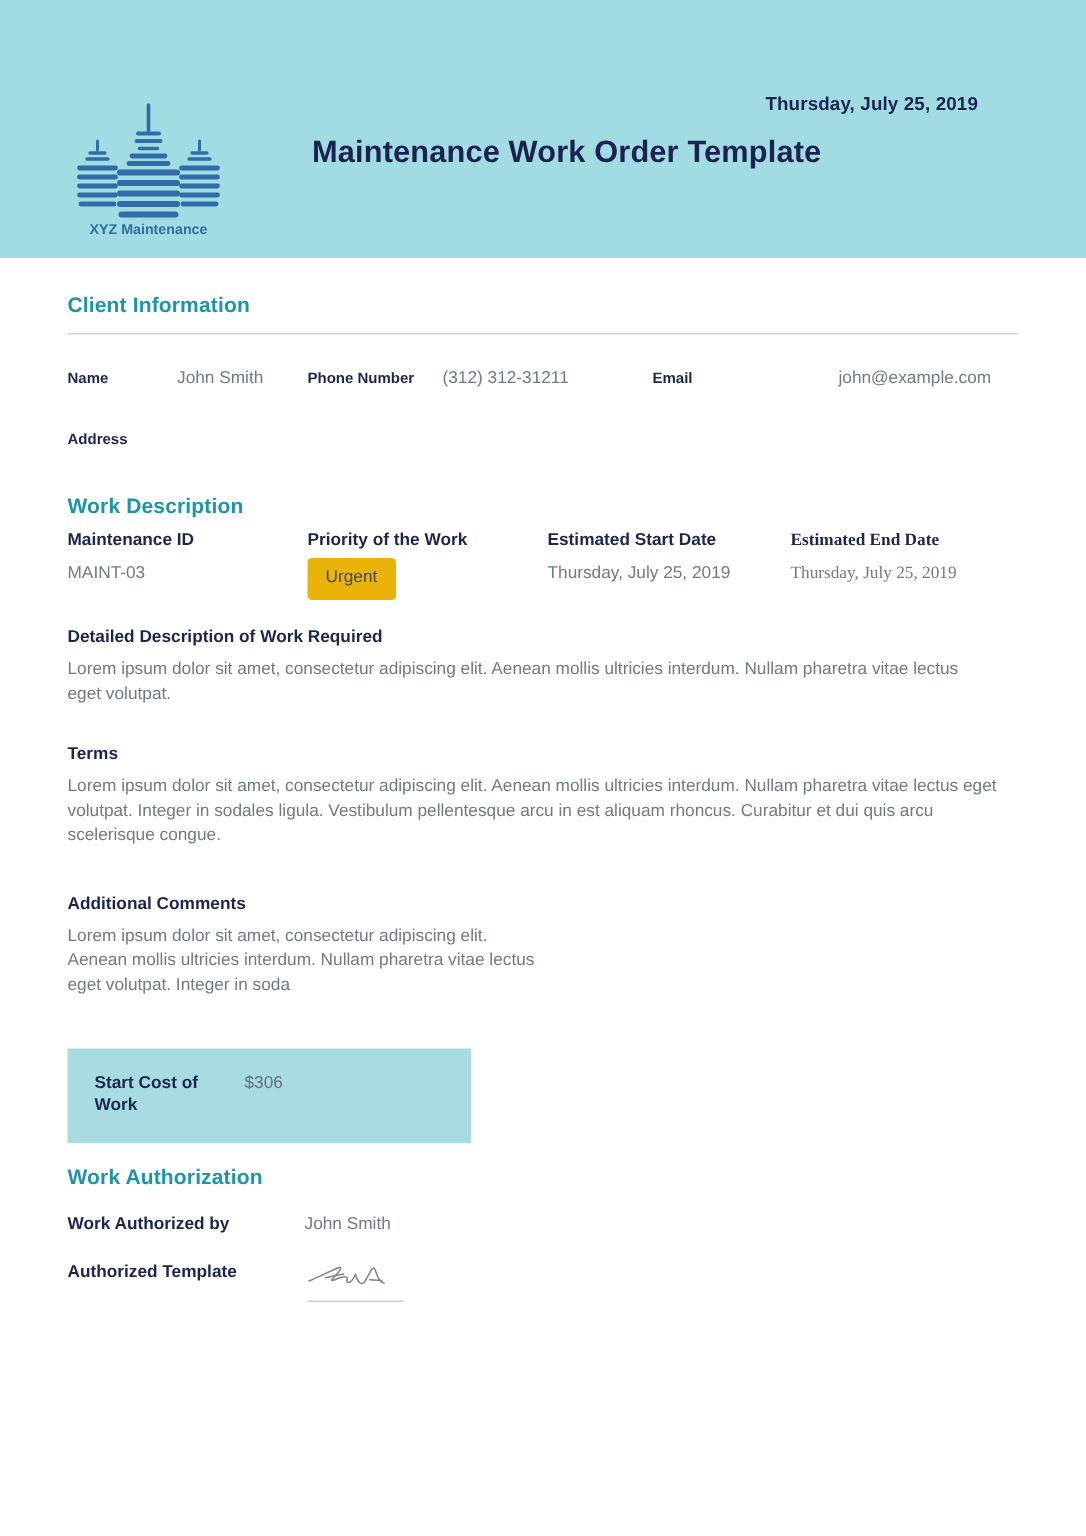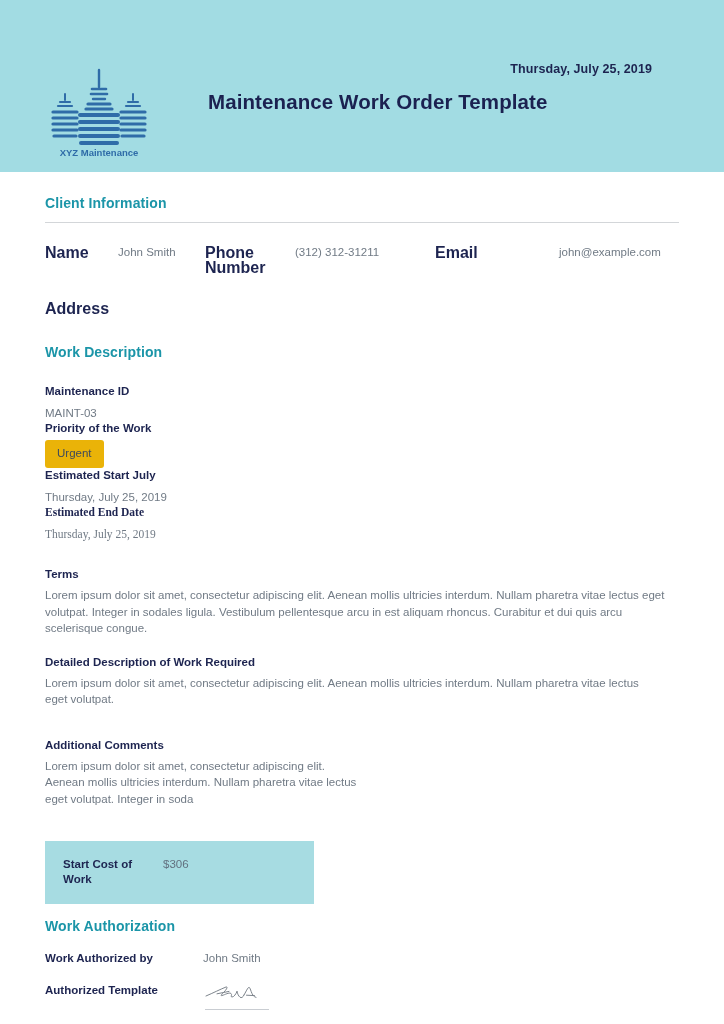--- a/index.html
+++ b/index.html
@@ -76,21 +76,21 @@
     background: #d3d6d9;
     margin-top: 11px;
   }
 
   
   .grid-row {
     display: flex;
     align-items: flex-start;
   }
   .fld-label {
-    font-size: 16px;
+    font-size: 10px;
     font-weight: 700;
     color: #1d2450;
     line-height: 15px;
   }
   .fld-value {
     font-size: 11.5px;
     font-weight: 400;
     color: #707a85;
     line-height: 15px;
   }
@@ -278,47 +278,47 @@
       </div>
 
       <div class="grid-row" style="margin-top:26px;">
         <div class="fld-label addr-label">Address</div>
       </div>
     </div>
 
     <div style="margin-top:28px;">
       <div class="section-heading">Work Description</div>
 
-      <div class="wd-grid" style="margin-top:24px;flex-direction:column;">
+      <div class="wd-grid" style="margin-top:8px;">
         <div class="wd-col wd-col-1">
           <div class="wd-head">Maintenance ID</div>
           <div class="wd-val">MAINT-03</div>
         </div>
         <div class="wd-col wd-col-2">
           <div class="wd-head">Priority of the Work</div>
           <div class="badge">Urgent</div>
         </div>
         <div class="wd-col wd-col-3">
-          <div class="wd-head">Estimated Start July</div>
+          <div class="wd-head">Estimated Start Date</div>
           <div class="wd-val">Thursday, July 25, 2019</div>
         </div>
         <div class="wd-col wd-col-4">
           <div class="wd-head">Estimated End Date</div>
           <div class="wd-val">Thursday, July 25, 2019</div>
         </div>
       </div>
 
+      <div style="margin-top:18px;">
+        <div class="sub-head">Detailed Description of Work Required</div>
+        <div class="para mid">Lorem ipsum dolor sit amet, consectetur adipiscing elit. Aenean mollis ultricies interdum. Nullam pharetra vitae lectus eget volutpat.</div>
+      </div>
+
       <div style="margin-top:25px;">
         <div class="sub-head">Terms</div>
         <div class="para wide">Lorem ipsum dolor sit amet, consectetur adipiscing elit. Aenean mollis ultricies interdum. Nullam pharetra vitae lectus eget volutpat. Integer in sodales ligula. Vestibulum pellentesque arcu in est aliquam rhoncus. Curabitur et dui quis arcu scelerisque congue.</div>
-      </div>
-
-      <div style="margin-top:18px;">
-        <div class="sub-head">Detailed Description of Work Required</div>
-        <div class="para mid">Lorem ipsum dolor sit amet, consectetur adipiscing elit. Aenean mollis ultricies interdum. Nullam pharetra vitae lectus eget volutpat.</div>
       </div>
 
       <div style="margin-top:30px;">
         <div class="sub-head">Additional Comments</div>
         <div class="para narrow">Lorem ipsum dolor sit amet, consectetur adipiscing elit. Aenean mollis ultricies interdum. Nullam pharetra vitae lectus eget volutpat. Integer in soda</div>
       </div>
     </div>
 
     <div style="margin-top:34px;" class="cost-box">
       <div class="cost-label">Start Cost of Work</div>

